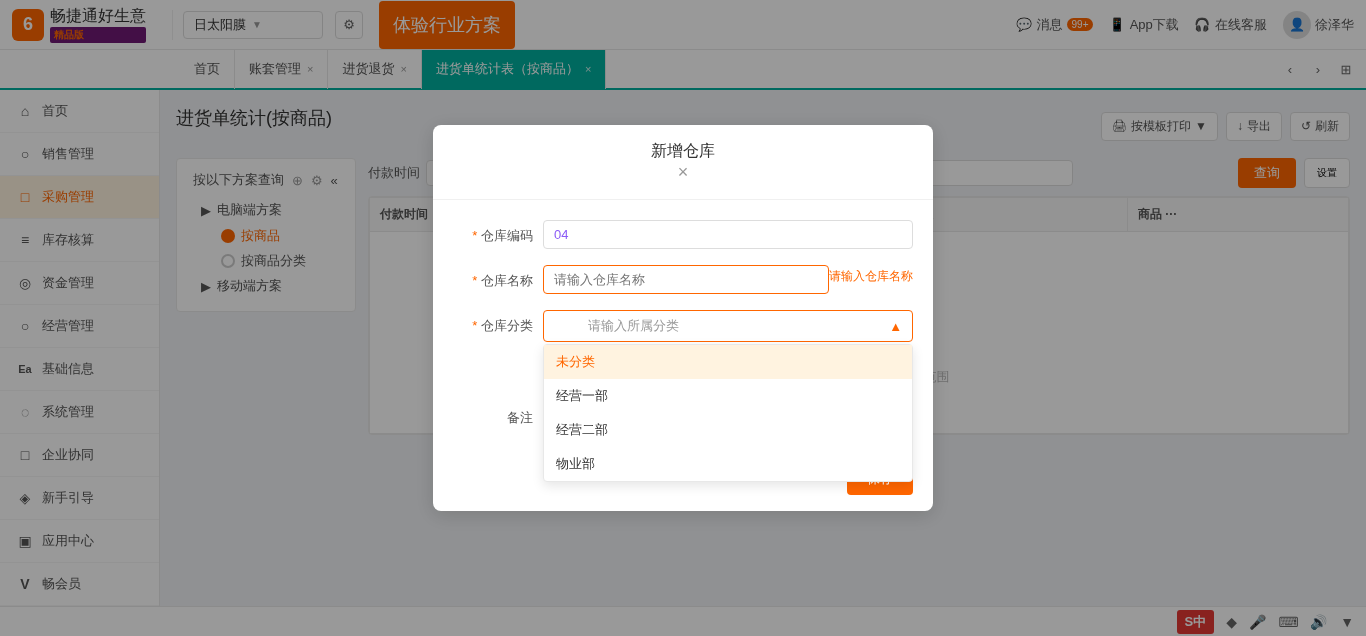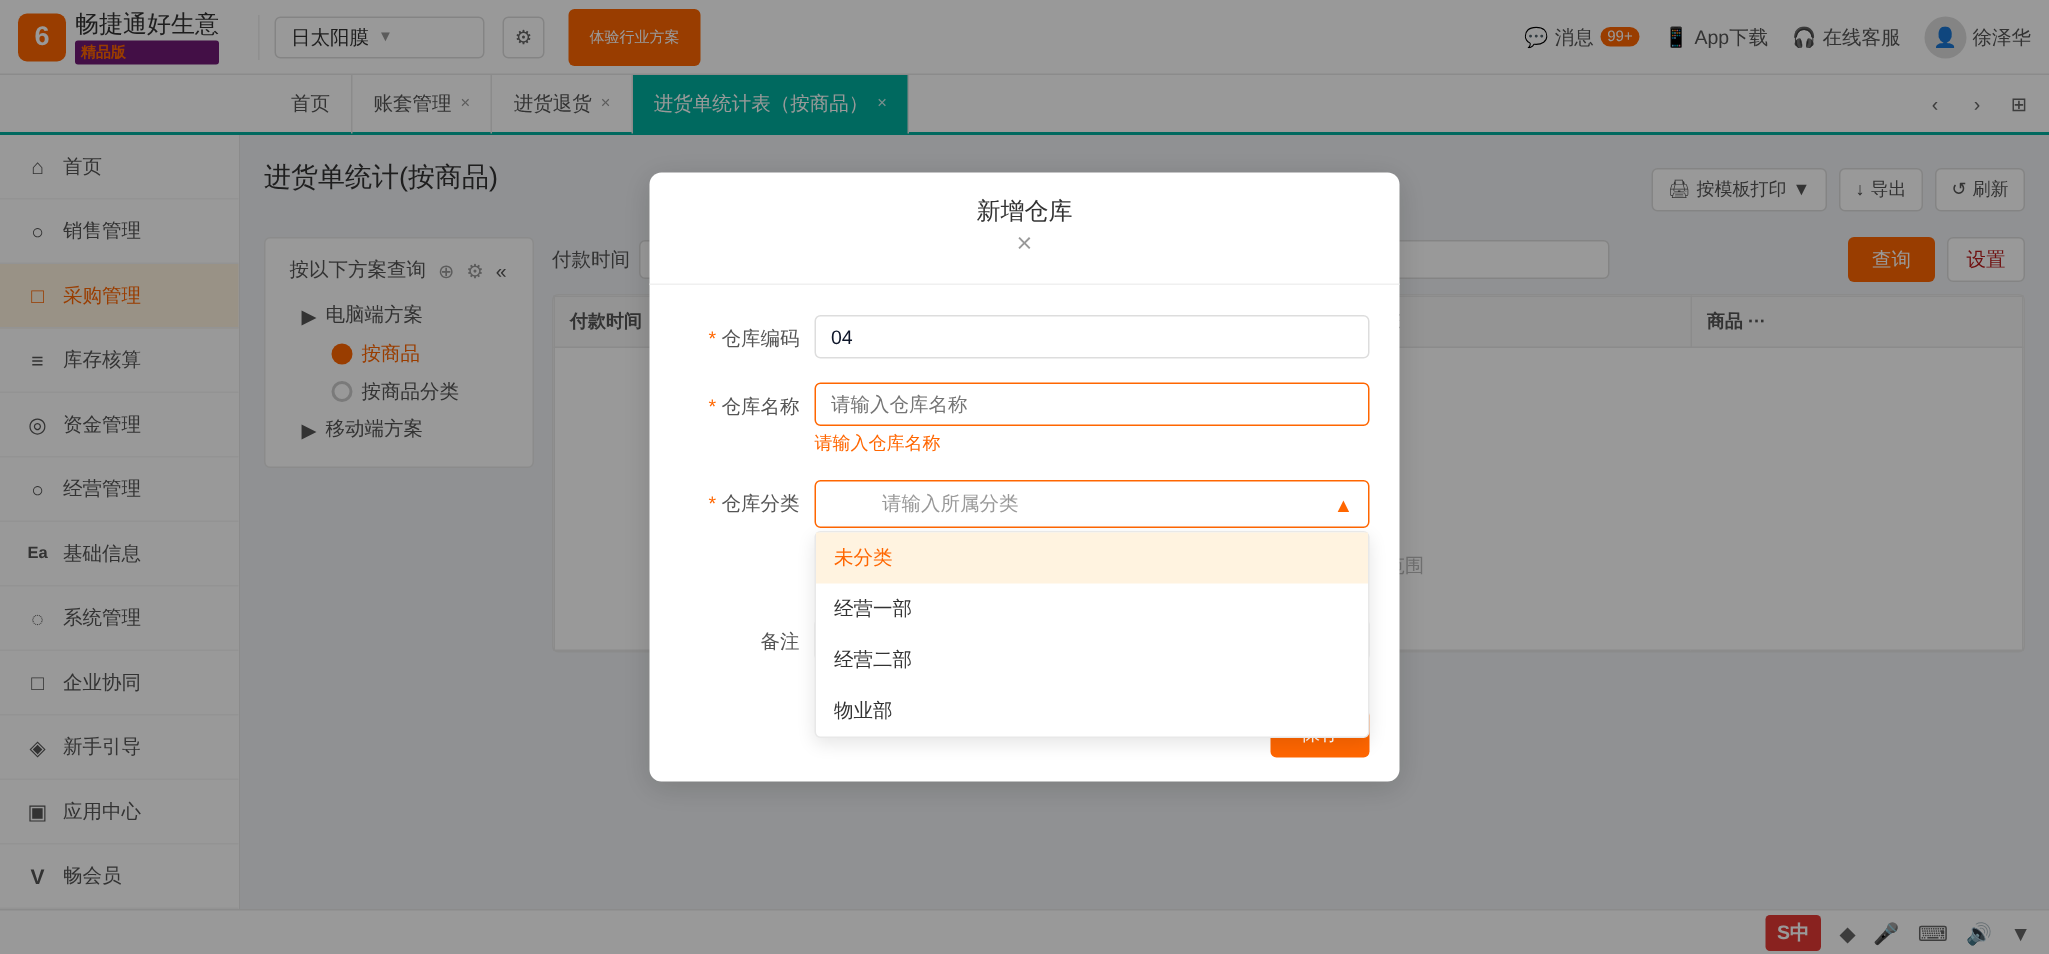--- a/index.html
+++ b/index.html
@@ -40,21 +40,21 @@
     .store-selector .arrow { color: #999; font-size: 10px; }
 
     .top-nav-actions { display: flex; align-items: center; gap: 16px; margin-left: 12px; }
     .settings-icon {
       width: 28px; height: 28px; border-radius: 4px;
       border: 1px solid #ddd; display: flex; align-items: center; justify-content: center;
       cursor: pointer; color: #666;
     }
     .btn-trial {
       background: #f60; color: #fff; border: none; border-radius: 4px;
-      padding: 12px 14px; cursor: pointer; font-size: 10px;
+      padding: 12px 14px; cursor: pointer; font-size: 18px;
     }
 
     .top-nav-right { margin-left: auto; display: flex; align-items: center; gap: 16px; }
     .nav-item { display: flex; align-items: center; gap: 4px; color: #555; cursor: pointer; font-size: 13px; }
     .badge { background: #f60; color: #fff; border-radius: 8px; font-size: 10px; padding: 1px 5px; }
     .user-avatar { width: 28px; height: 28px; border-radius: 50%; background: #ddd; display: flex; align-items: center; justify-content: center; color: #666; }
 
     
     .tab-bar {
       height: 40px;
@@ -115,22 +115,22 @@
     .toolbar-btn {
       display: flex; align-items: center; gap: 4px;
       padding: 5px 10px; border: 1px solid #ddd; border-radius: 4px;
       background: #fff; cursor: pointer; color: #555; font-size: 12px;
     }
     .btn-query {
       background: #f60; color: #fff; border: none; border-radius: 4px;
       padding: 6px 16px; cursor: pointer; font-size: 13px;
     }
     .btn-settings {
-      background: #fff; color: #b91c1c; border: 1px solid #ddd; border-radius: 4px;
-      padding: 5px 12px; cursor: pointer; font-size: 13px;
+      background: #fff; color: #000000; border: 1px solid #ddd; border-radius: 4px;
+      padding: 5px 12px; cursor: pointer; font-size: 10px;
     }
     .filter-input {
       border: 1px solid #ddd; border-radius: 4px; padding: 5px 8px; font-size: 12px;
       min-width: 120px; color: #333;
     }
     .filter-select {
       border: 1px solid #ddd; border-radius: 4px; padding: 5px 8px; font-size: 12px;
       min-width: 100px; color: #333; background: #fff;
     }
 
@@ -156,21 +156,21 @@
     .modal-title { font-size: 16px; color: #333; font-weight: 500; }
     .modal-close { cursor: pointer; color: #999; font-size: 18px; }
     .modal-body { padding: 20px 20px 0; }
     .modal-footer { padding: 16px 20px; display: flex; justify-content: flex-end; gap: 8px; }
 
     .form-row { display: flex; align-items: flex-start; margin-bottom: 16px; gap: 10px; }
     .form-label { width: 80px; text-align: right; padding-top: 7px; font-size: 13px; color: #555; flex-shrink: 0; }
     .form-label.required::before { content: '* '; color: #f60; }
     .form-control {
       flex: 1; border: 1px solid #ddd; border-radius: 4px;
-      padding: 6px 10px; font-size: 13px; color: #0f172a; outline: none;
+      padding: 6px 10px; font-size: 13px; color: #8b5cf6; outline: none;
     }
     .form-control.error { border-color: #f60; }
     .error-tip { color: #f60; font-size: 12px; margin-top: 3px; }
 
     .form-control-wrap { flex: 1; position: relative; }
     .dropdown-trigger {
       flex: 1; border: 1px solid #ddd; border-radius: 4px;
       padding: 6px 10px; font-size: 13px; color: #999; outline: none;
       display: flex; align-items: center; justify-content: space-between;
       cursor: pointer; background: #fff;
@@ -459,21 +459,21 @@
     <div class="modal-body">
 
       <div class="form-row">
         <label class="form-label required">仓库编码</label>
         <input class="form-control" value="04" style="">
       </div>
 
       <div class="form-row" style="flex-direction:column;align-items:flex-start;">
         <div style="display:flex;width:100%;gap:10px;align-items:flex-start;">
           <label class="form-label required">仓库名称</label>
-          <div style="flex:1;display:flex;flex-direction:column;">
+          <div style="flex:1;display:flex;flex-direction:row;">
             <input class="form-control error" placeholder="请输入仓库名称" style="">
             <div class="error-tip">请输入仓库名称</div>
           </div>
         </div>
       </div>
 
       <div class="form-row" style="position:relative;">
         <label class="form-label required">仓库分类</label>
         <div class="form-control-wrap">
           <div class="dropdown-trigger open">

